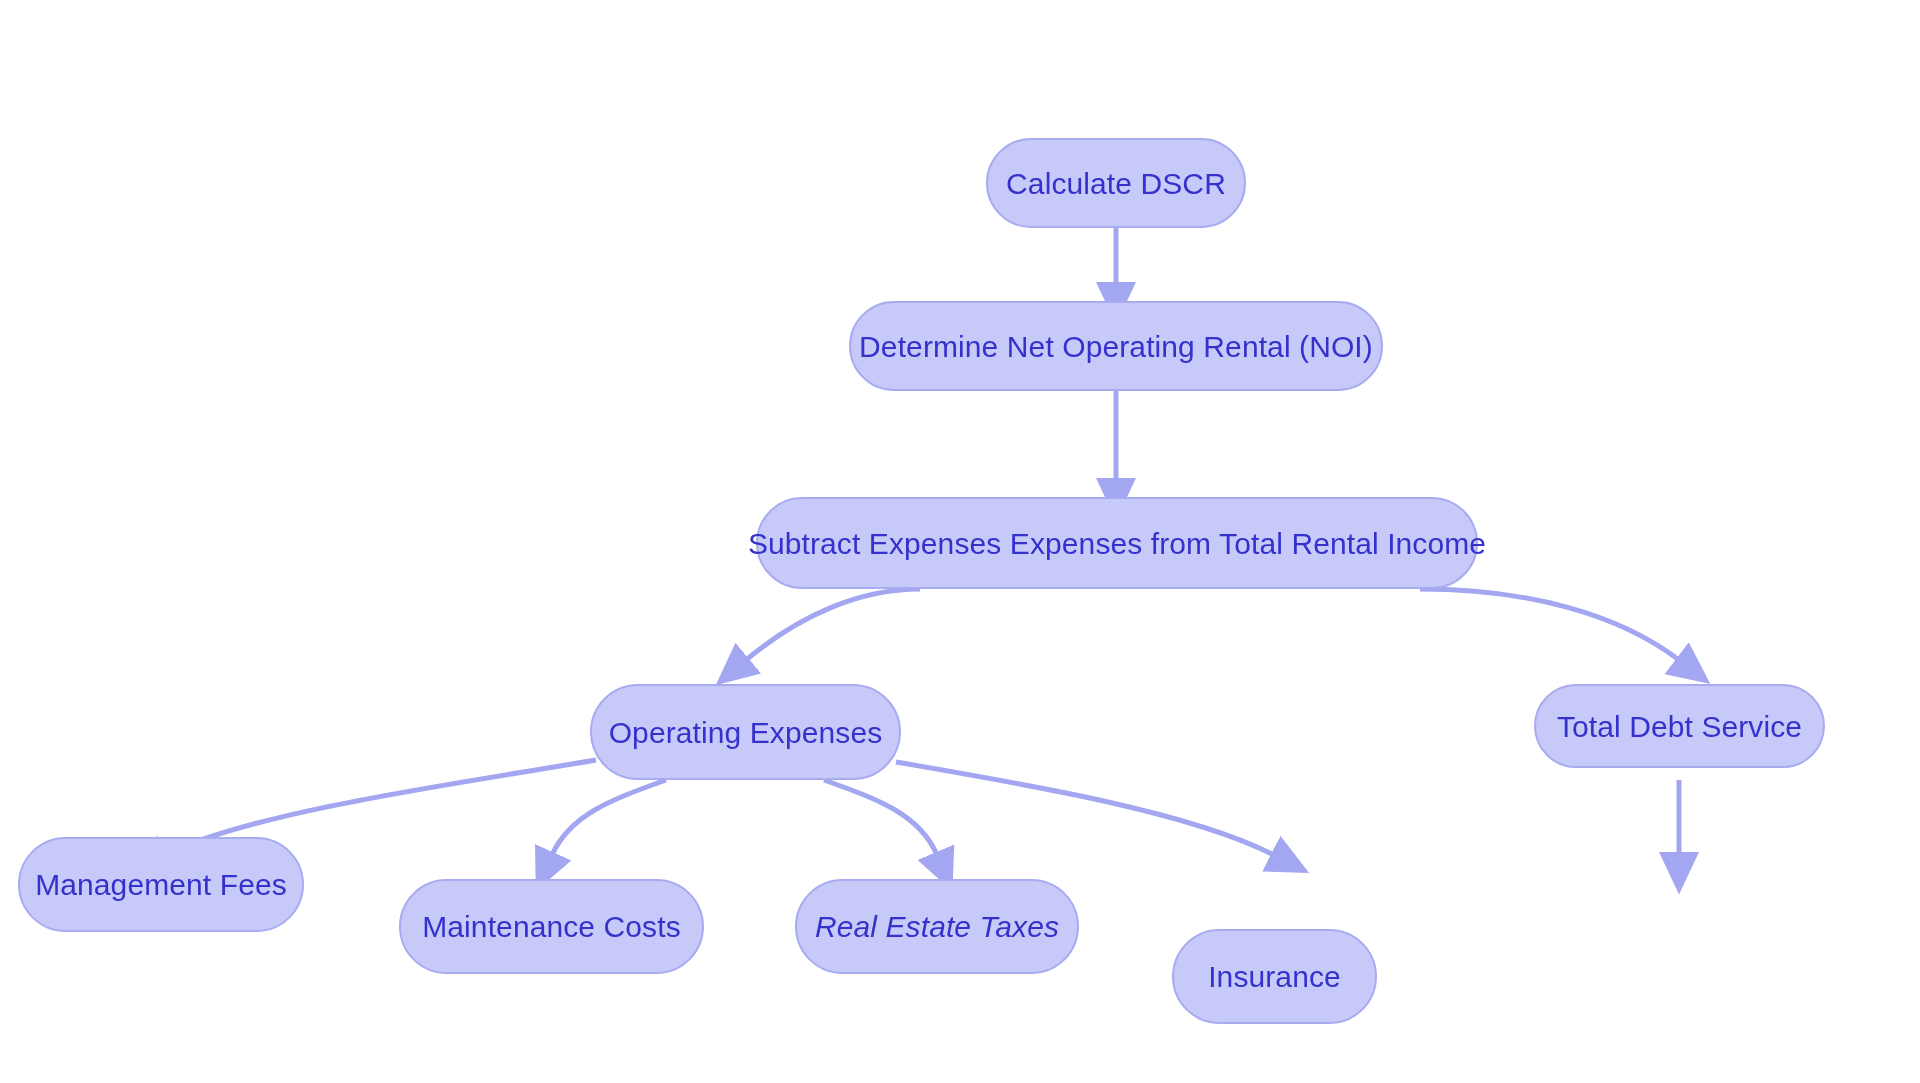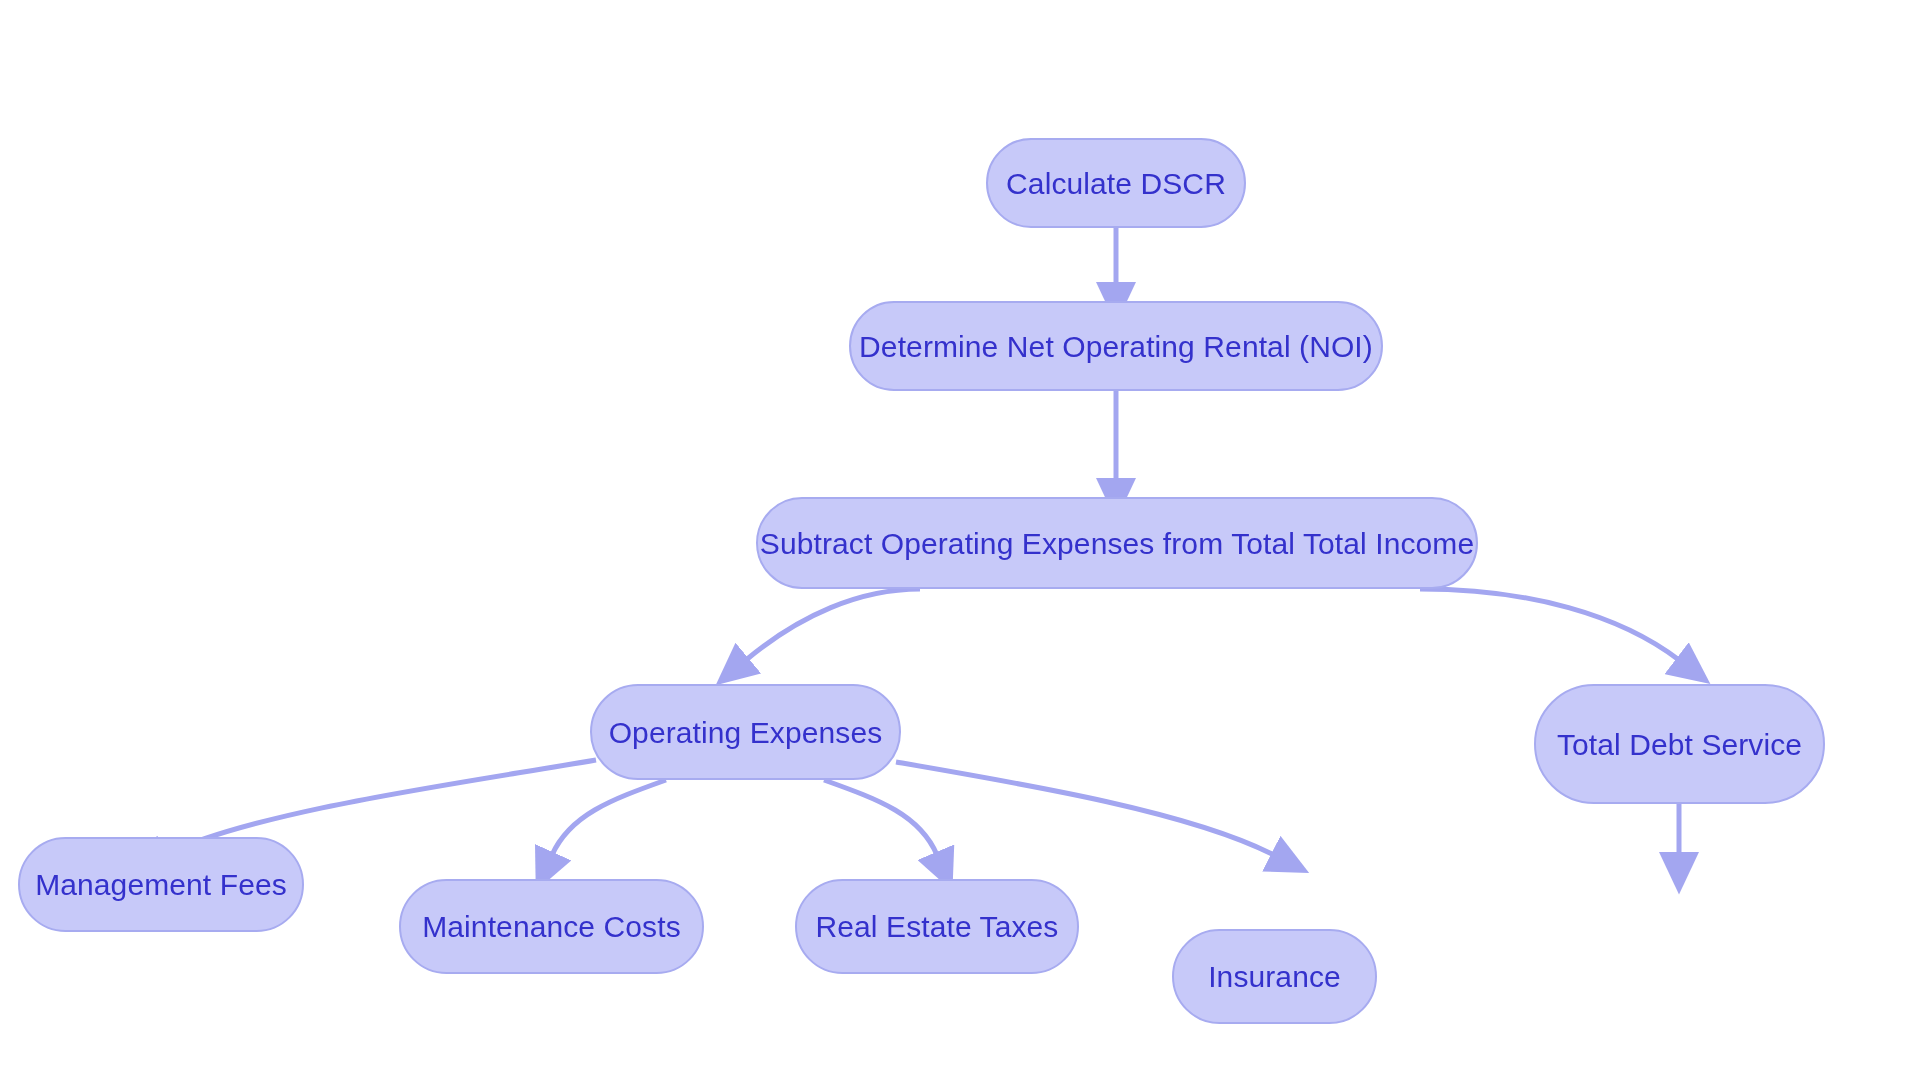--- a/index.html
+++ b/index.html
@@ -76,40 +76,40 @@
 
   <div class="node" style="left:986px; top:105px; width:260px; height:90px;margin-top:33px;">
     <span class="node-label">Calculate DSCR</span>
   </div>
 
   <div class="node" style="left:849px; top:301px; width:534px; height:90px;">
     <span class="node-label">Determine Net Operating Rental (NOI)</span>
   </div>
 
   <div class="node" style="left:756px; top:497px; width:722px; height:92px;">
-    <span class="node-label">Subtract Operating Expenses from Total Total Income</span>
+    <span class="node-label">Subtract Expenses Expenses from Total Rental Income</span>
   </div>
 
   <div class="node" style="left:590px; top:684px; width:311px; height:96px;">
     <span class="node-label">Operating Expenses</span>
   </div>
 
-  <div class="node" style="left:1534px; top:684px; width:291px; height:120px;">
+  <div class="node" style="left:1534px; top:684px; width:291px; height:84px;">
     <span class="node-label">Total Debt Service</span>
   </div>
 
   <div class="node" style="left:18px; top:837px; width:286px; height:95px;">
     <span class="node-label">Management Fees</span>
   </div>
 
   <div class="node" style="left:399px; top:879px; width:305px; height:95px;text-align:center;">
     <span class="node-label">Maintenance Costs</span>
   </div>
 
-  <div class="node" style="left:795px; top:879px; width:284px; height:95px;">
+  <div class="node" style="left:795px; top:879px; width:284px; height:95px;font-style:italic;">
     <span class="node-label">Real Estate Taxes</span>
   </div>
 
   <div class="node" style="left:1172px; top:929px; width:205px; height:95px;">
     <span class="node-label">Insurance</span>
   </div>
 
 
 </div>
 

